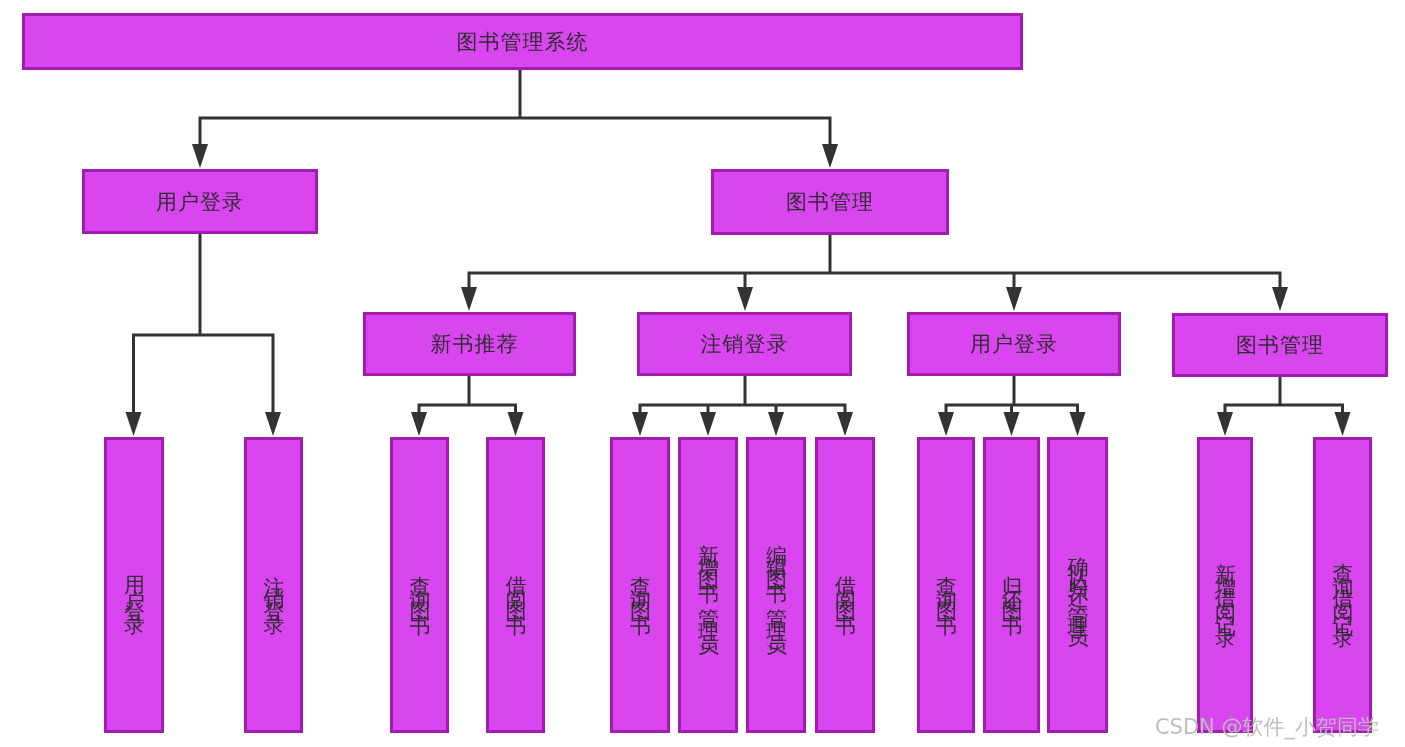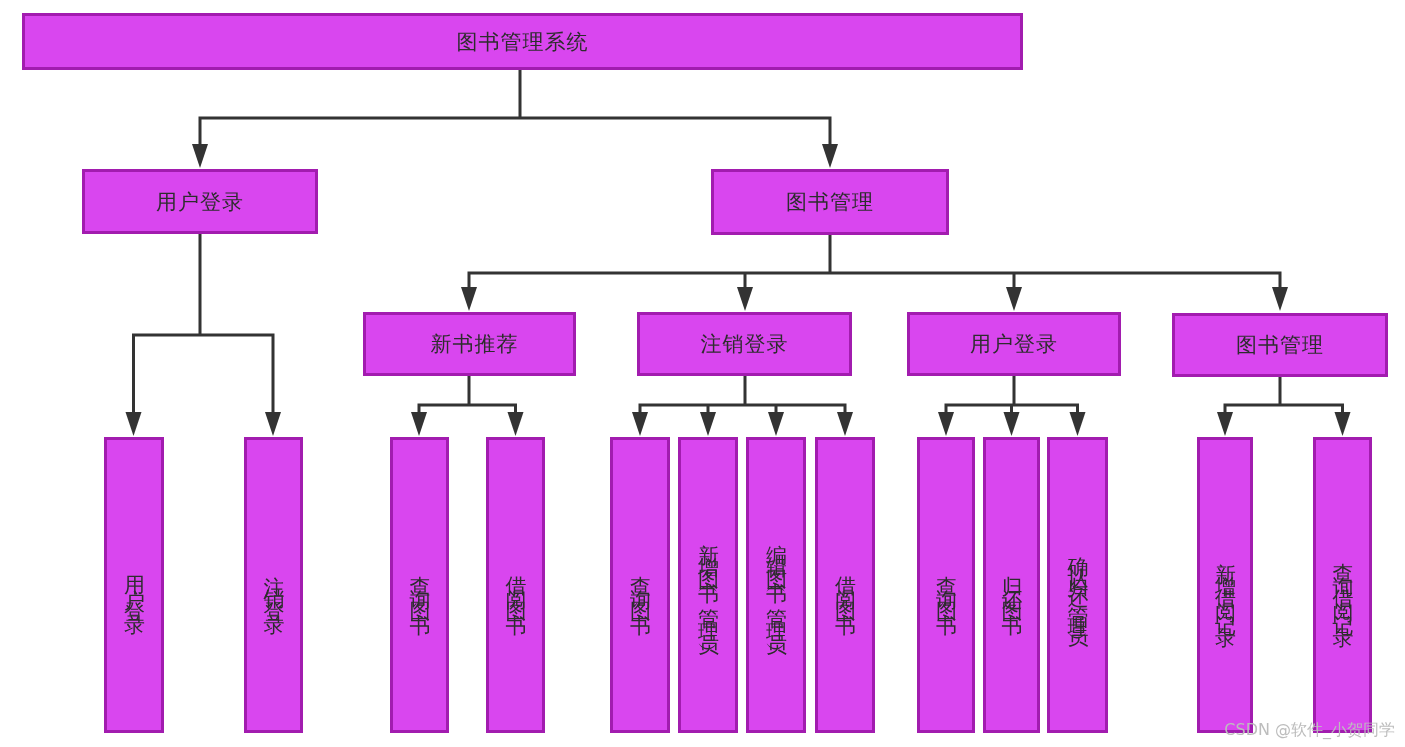--- a/index.html
+++ b/index.html
@@ -52,22 +52,22 @@
   .n-bb-add      {left:678px; width:60px;}
   .n-bb-edit     {left:746px; width:60px;}
   .n-bb-borrow   {left:815px; width:60px;}
   .n-cb-query    {left:917px; width:58px;}
   .n-cb-return   {left:983px; width:57px;}
   .n-cb-confirm  {left:1047px;width:61px;}
   .n-br-add      {left:1197px;width:56px;}
   .n-br-query    {left:1313px;width:59px;}
   .watermark{
     position:absolute;
-    right:10px;bottom:6px;
-    font-size:16px;
+    right:26px;bottom:6px;
+    font-size:21px;
     color:#bdbdbd;
     z-index:2;
     white-space:nowrap;
   }
 </style>
 </head>
 <body>
 
 <div class="stage">
 

